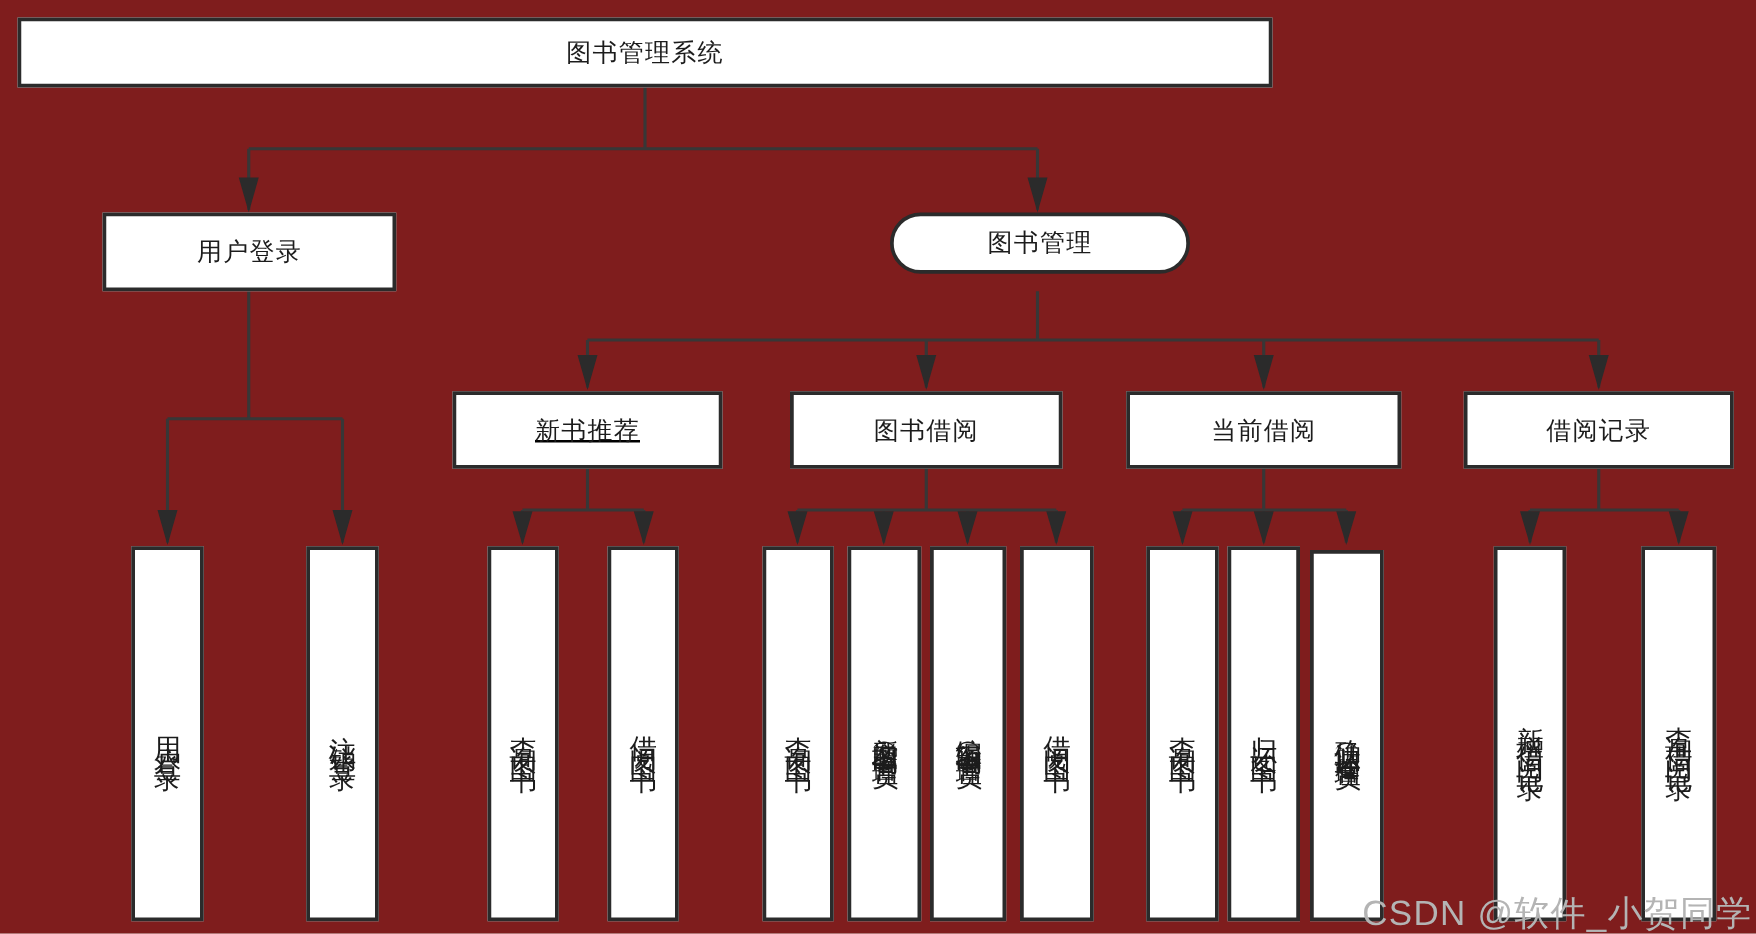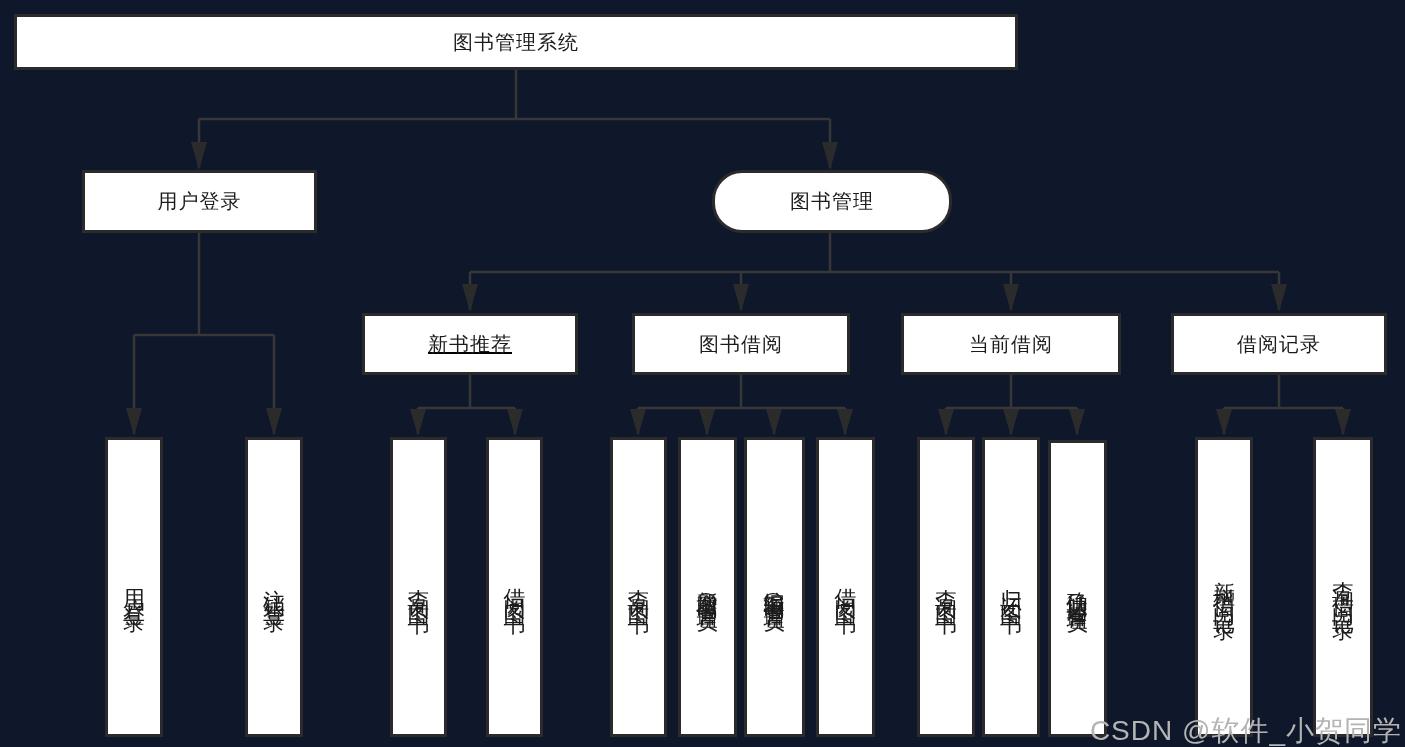--- a/index.html
+++ b/index.html
@@ -5,21 +5,21 @@
   html, body {
     margin: 0;
     padding: 0;
     background: #ffffff;
     font-family: "Liberation Sans", "DejaVu Sans", sans-serif;
   }
   .canvas {
     position: relative;
     width: 1405px;
     height: 747px;
-    background: #0f172a;
+    background: #7f1d1d;
     overflow: hidden;
   }
   .connectors {
     position: absolute;
     left: 0; top: 0;
     width: 1405px;
     height: 747px;
     z-index: 1;
   }
   .box {
@@ -103,21 +103,21 @@
     </g>
   </svg>
 
   <div class="box" style="left:14px; top:14px; width:1004px; height:56px;">
     <span class="hlabel">图书管理系统</span>
   </div>
 
   <div class="box" style="left:82px; top:170px; width:235px; height:63px;">
     <span class="hlabel">用户登录</span>
   </div>
-  <div class="box" style="left:712px; top:170px; width:240px; height:63px;border-radius:30px;">
+  <div class="box" style="left:712px; top:170px; width:240px; height:49px;border-radius:30px;">
     <span class="hlabel">图书管理</span>
   </div>
 
   <div class="box" style="left:362px; top:313px; width:216px; height:62px;text-decoration:underline;">
     <span class="hlabel">新书推荐</span>
   </div>
   <div class="box" style="left:901px; top:313px; width:220px; height:62px;">
     <span class="hlabel">当前借阅</span>
   </div>
   <div class="box" style="left:632px; top:313px; width:218px; height:62px;">

